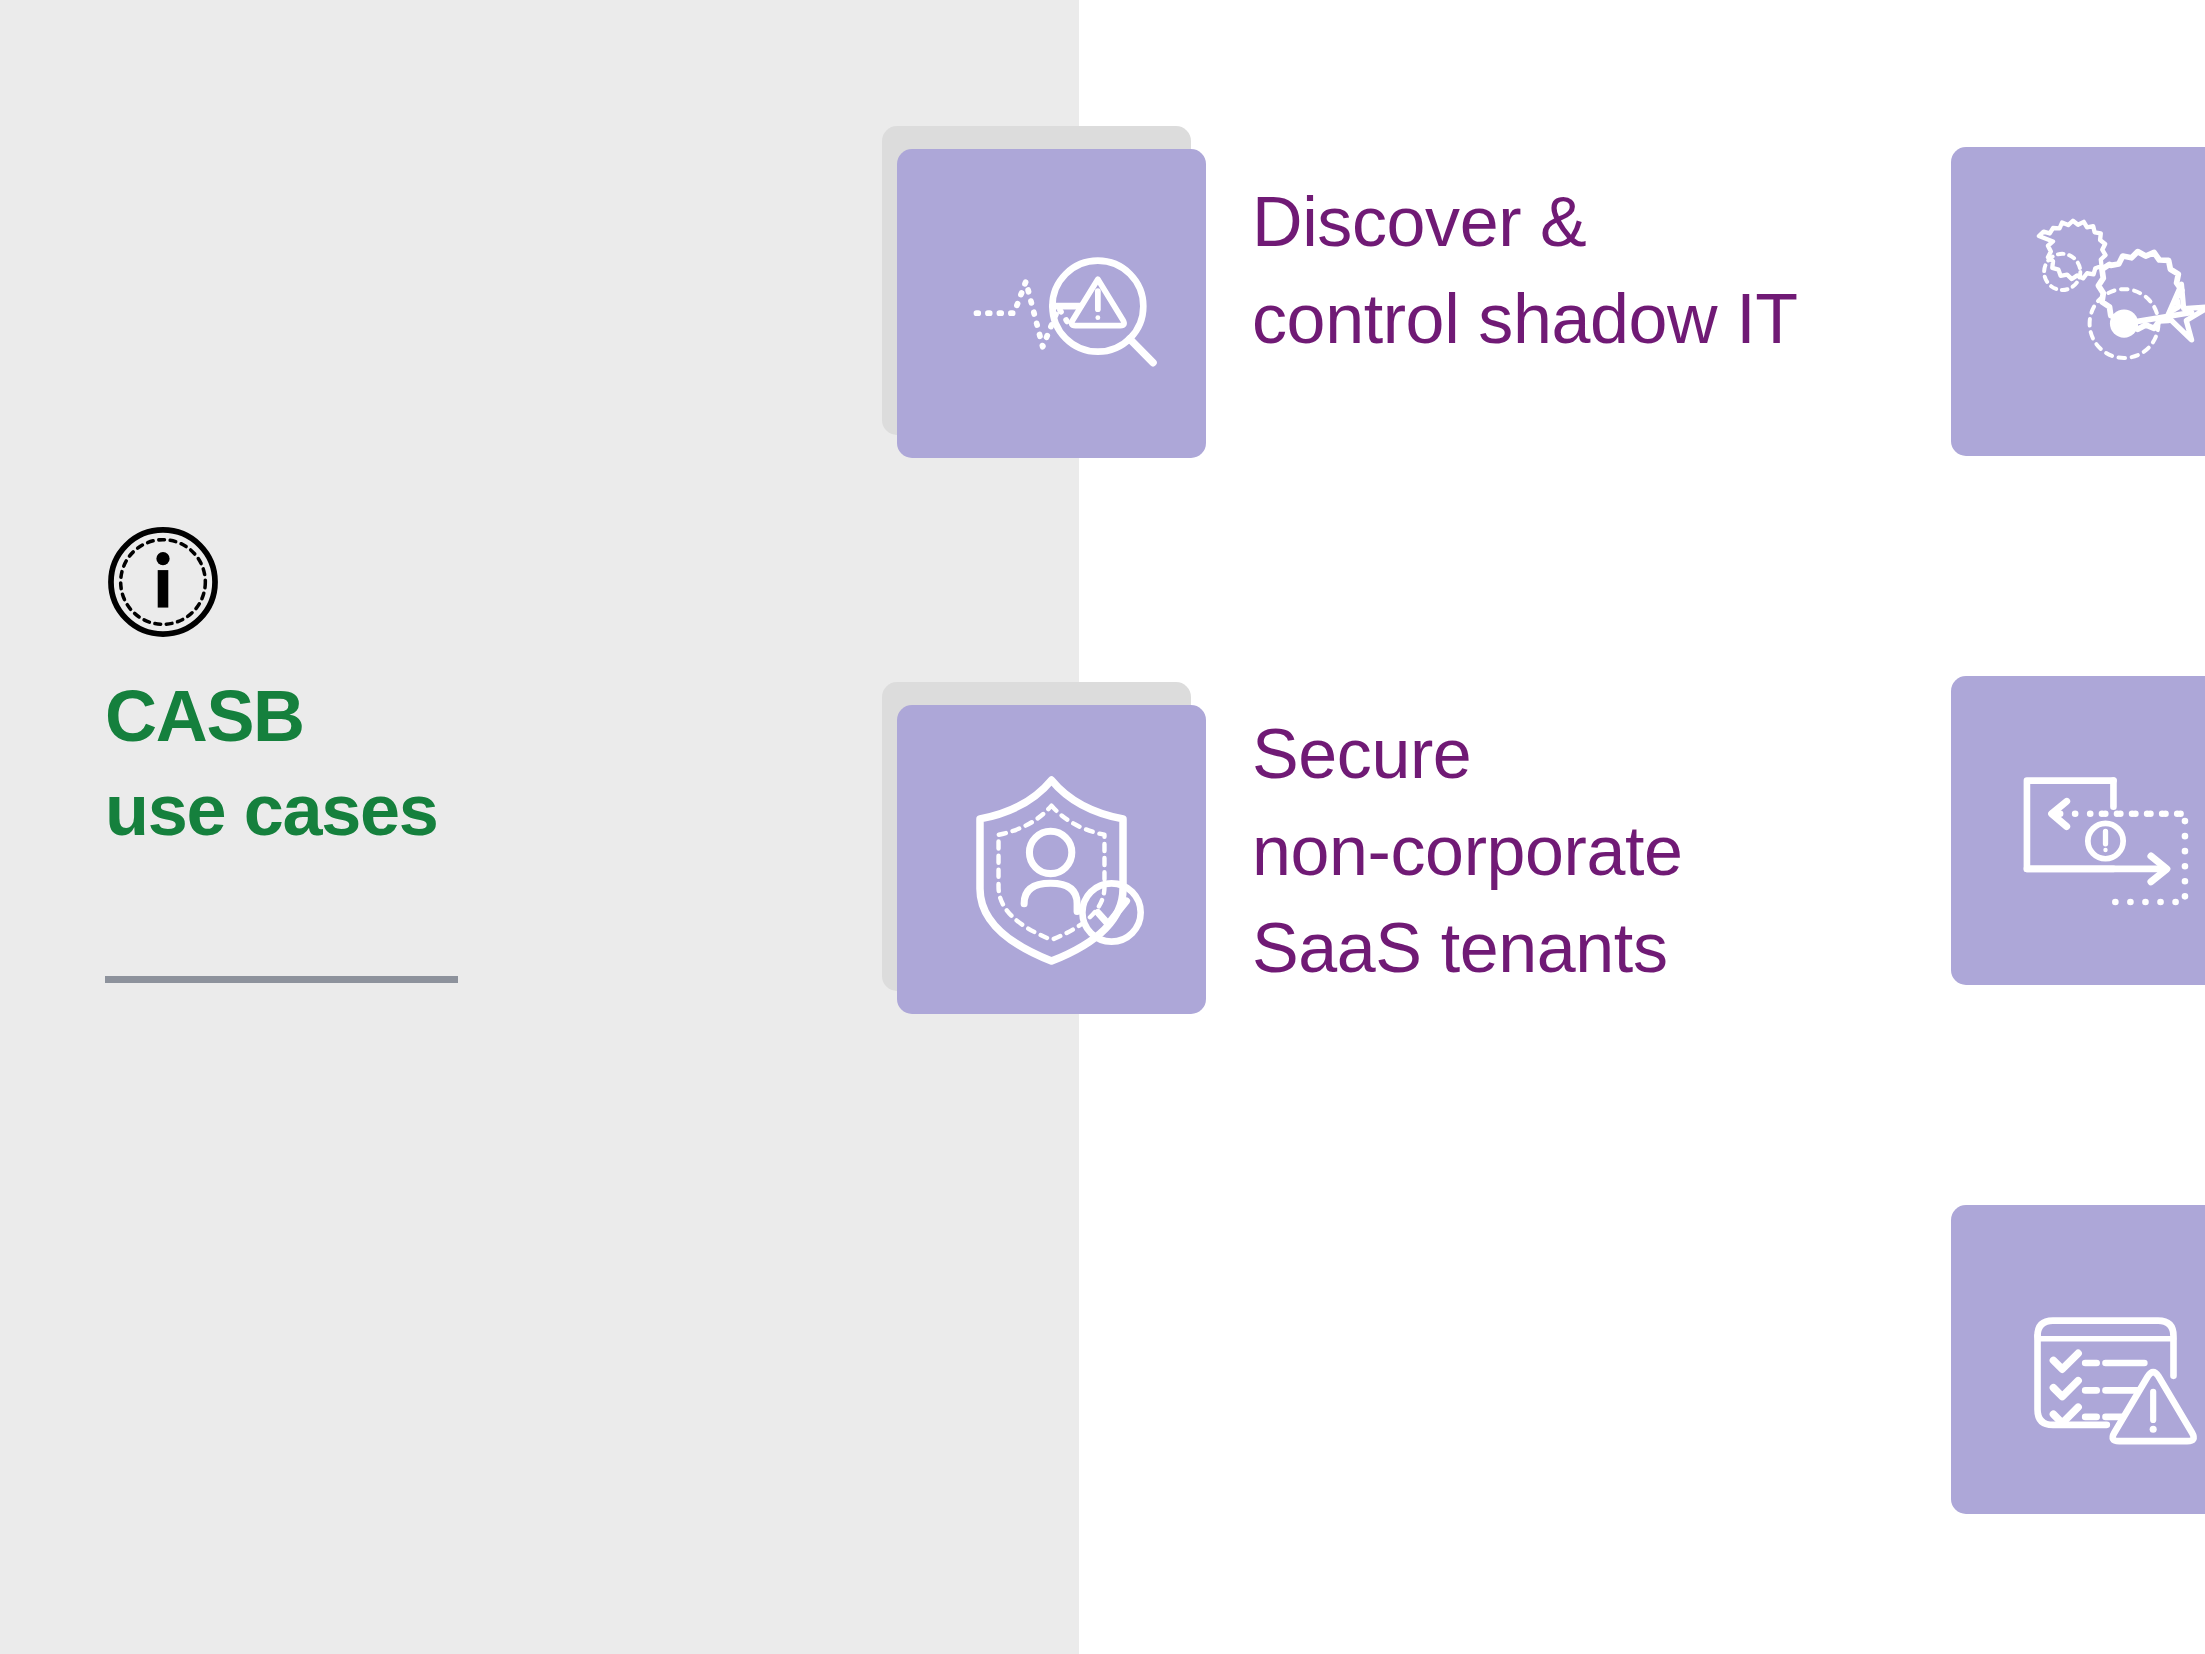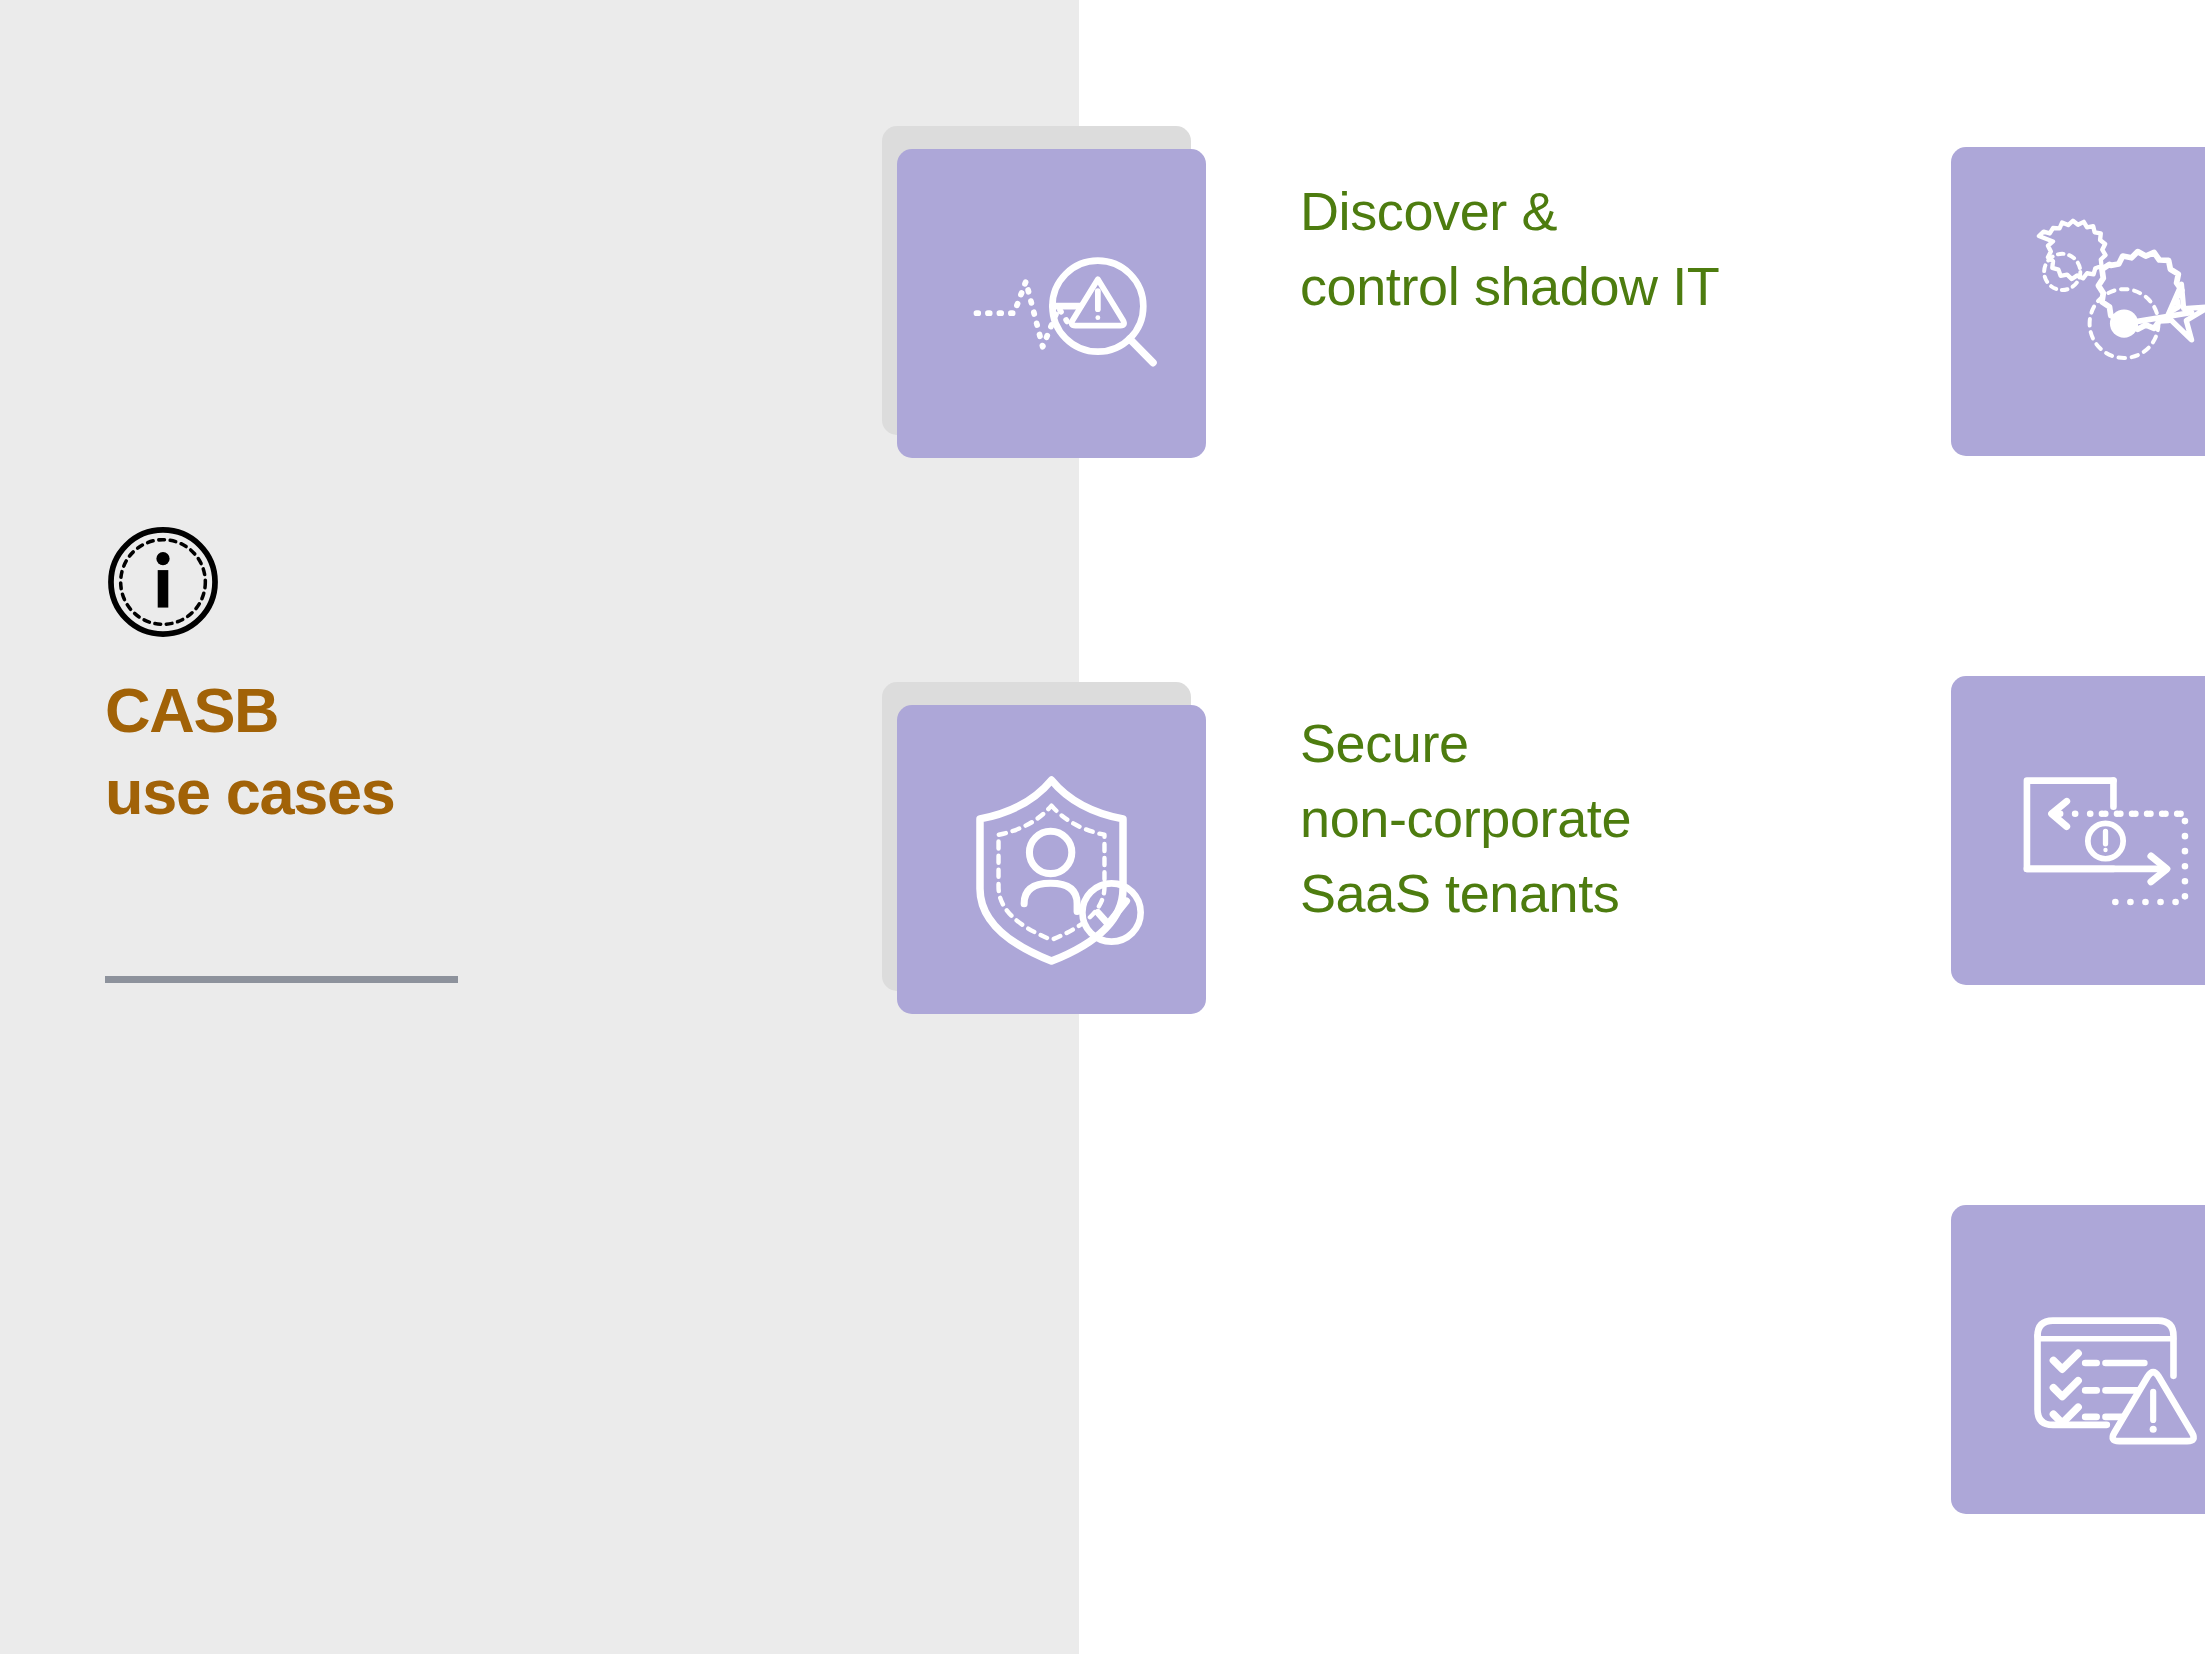--- a/index.html
+++ b/index.html
@@ -19,25 +19,25 @@
   }
   #info-badge{
     position:absolute; left:107px; top:526px;
     width:112px; height:112px;
   }
   #title-block{
     position:absolute; left:105px; top:670px;
     width:750px;
   }
   .title-line{
-    font-size:63px;
+    font-size:72px;
     font-weight:700;
     letter-spacing:-1.3px;
     line-height:1.30;
-    color:#a16207;
+    color:#15803d;
     white-space:nowrap;
     font-stretch:condensed;
   }
   #title-rule{
     position:absolute; left:105px; top:976px;
     width:353px; height:7px;
     background:#8d929c;
   }
 
   
@@ -67,24 +67,24 @@
     position:absolute;
     left:0; top:0;
     width:309px; height:309px;
     background:#ada7d8;
     border-radius:15px;
     overflow:hidden;
   }
   .tile svg{ display:block; width:309px; height:309px; }
 
   .usecase-label{
-    margin-left:94px;
-    font-size:54px;
+    margin-left:46px;
+    font-size:70px;
     line-height:1.39;
-    color:#4d7c0f;
+    color:#701a75;
     font-weight:400;
     letter-spacing:-0.4px;
     white-space:pre-line;
     font-stretch:condensed;
     padding-top:3.5px;
   }
 
   
   #item-0 { left:897px; top:149px; }
   #item-1 { left:1951px; top:147px; }

